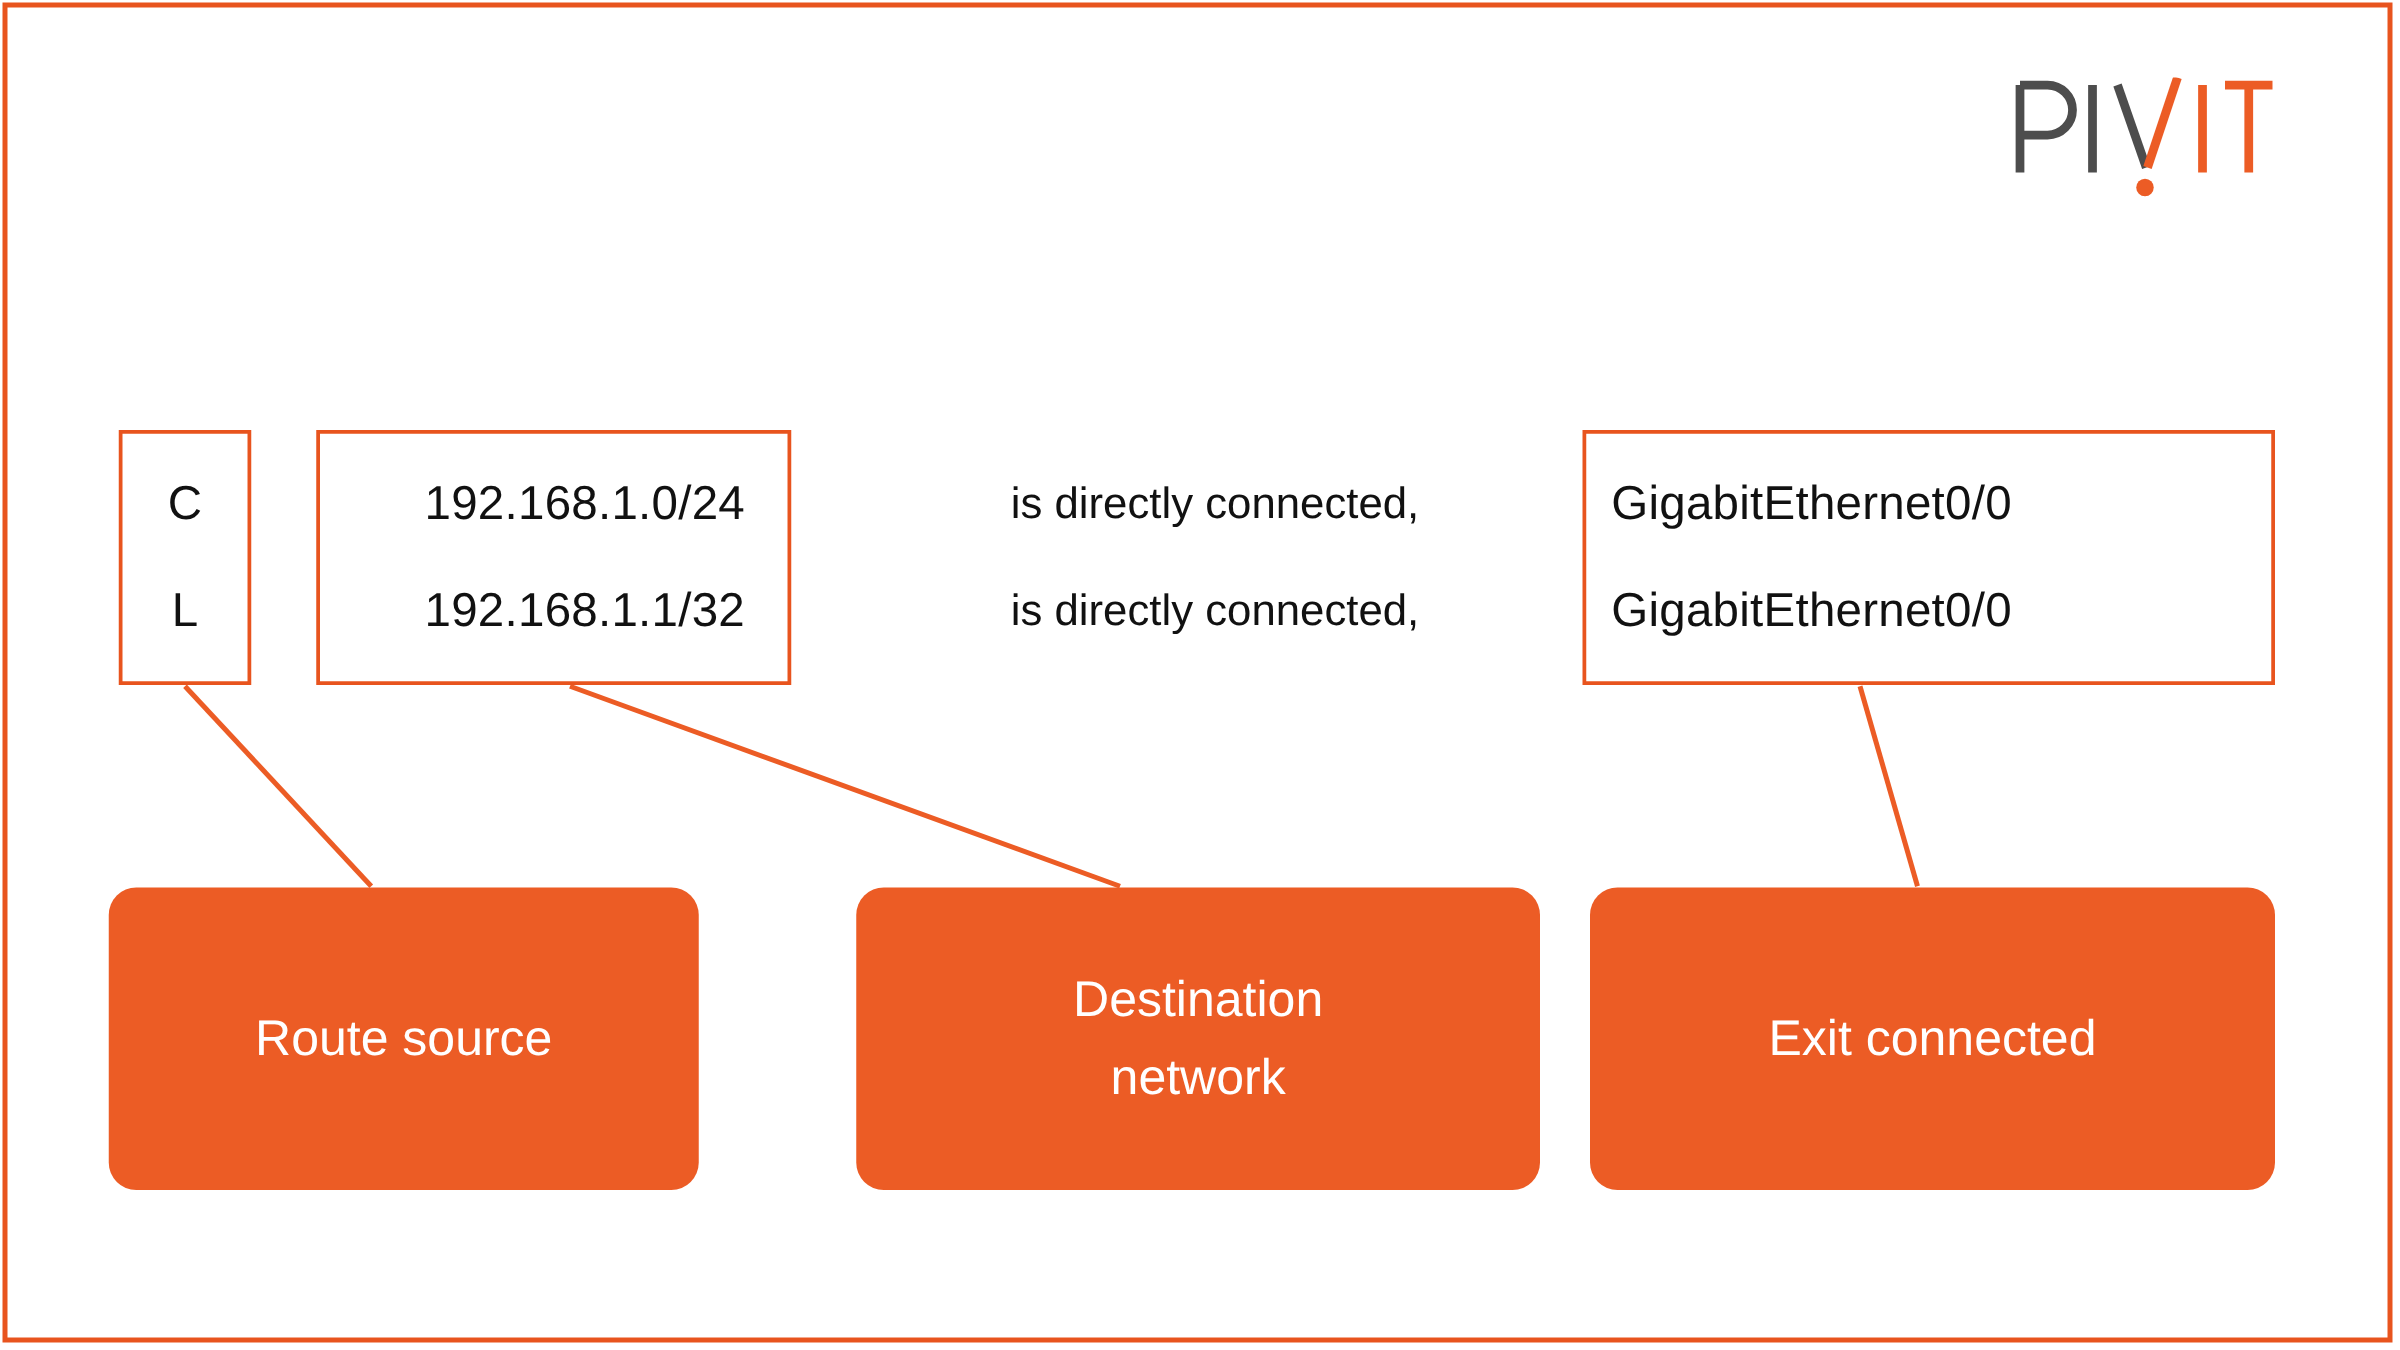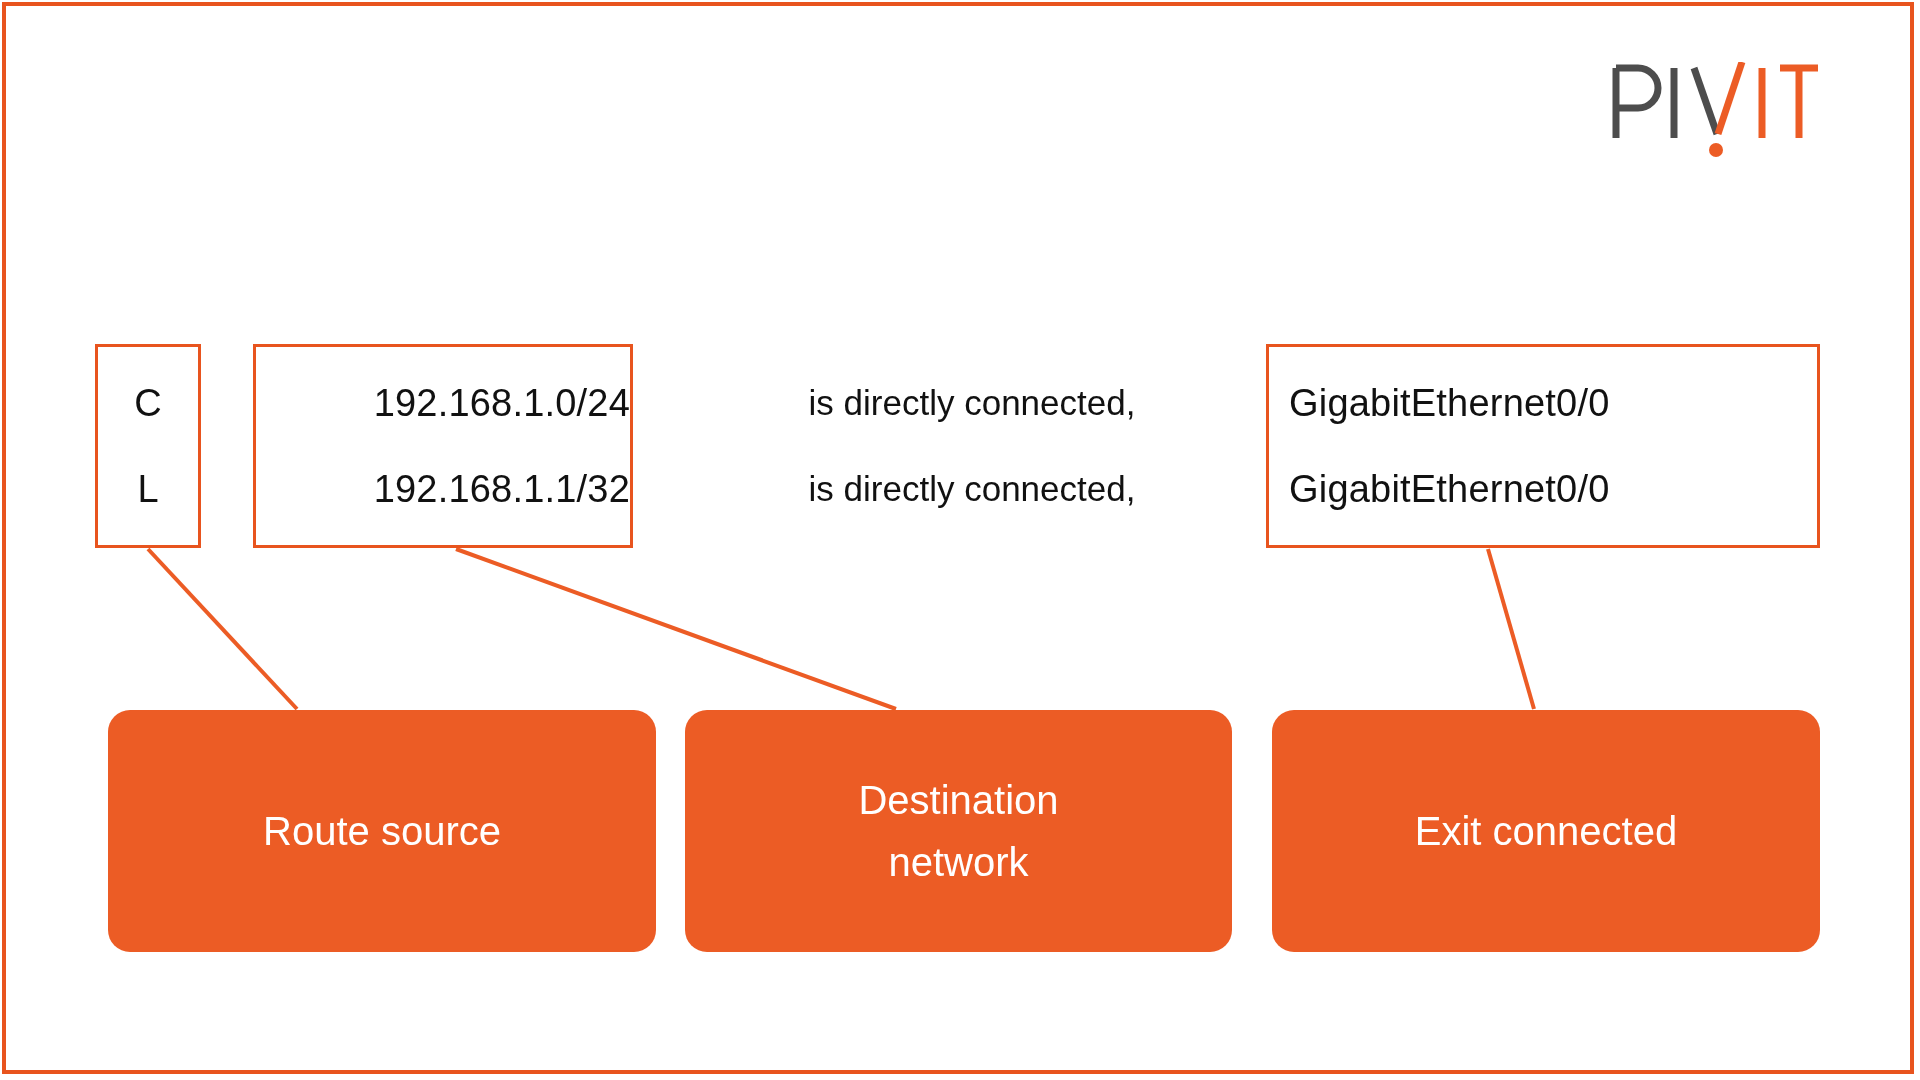--- a/index.html
+++ b/index.html
@@ -55,20 +55,21 @@
     width: 106px;
     height: 204px;
     align-items: center;
   }
   #box-network {
     left: 253px;
     top: 344px;
     width: 380px;
     height: 204px;
     align-items: flex-end;
+    padding-right: 34px;
   }
   #box-interface {
     left: 1266px;
     top: 344px;
     width: 554px;
     height: 204px;
     align-items: flex-start;
     padding-left: 20px;
   }
 
@@ -128,21 +129,21 @@
     text-align: center;
     color: #ffffff;
     font-size: 40px;
     font-weight: 400;
     line-height: 62px;
     top: 710px;
     height: 242px;
     box-sizing: border-box;
     padding: 0 24px;
   }
-  #pill-route    { left: 108px;   width: 548px; }
+  #pill-route    { left: 87px;   width: 472px; }
   #pill-dest     { left: 685px;  width: 547px; }
   #pill-exit     { left: 1272px; width: 548px; }
   .pill span { display: block; }
 </style>
 </head>
 <body>
 
 <div id="canvas">
 
   <div id="frame"></div>

